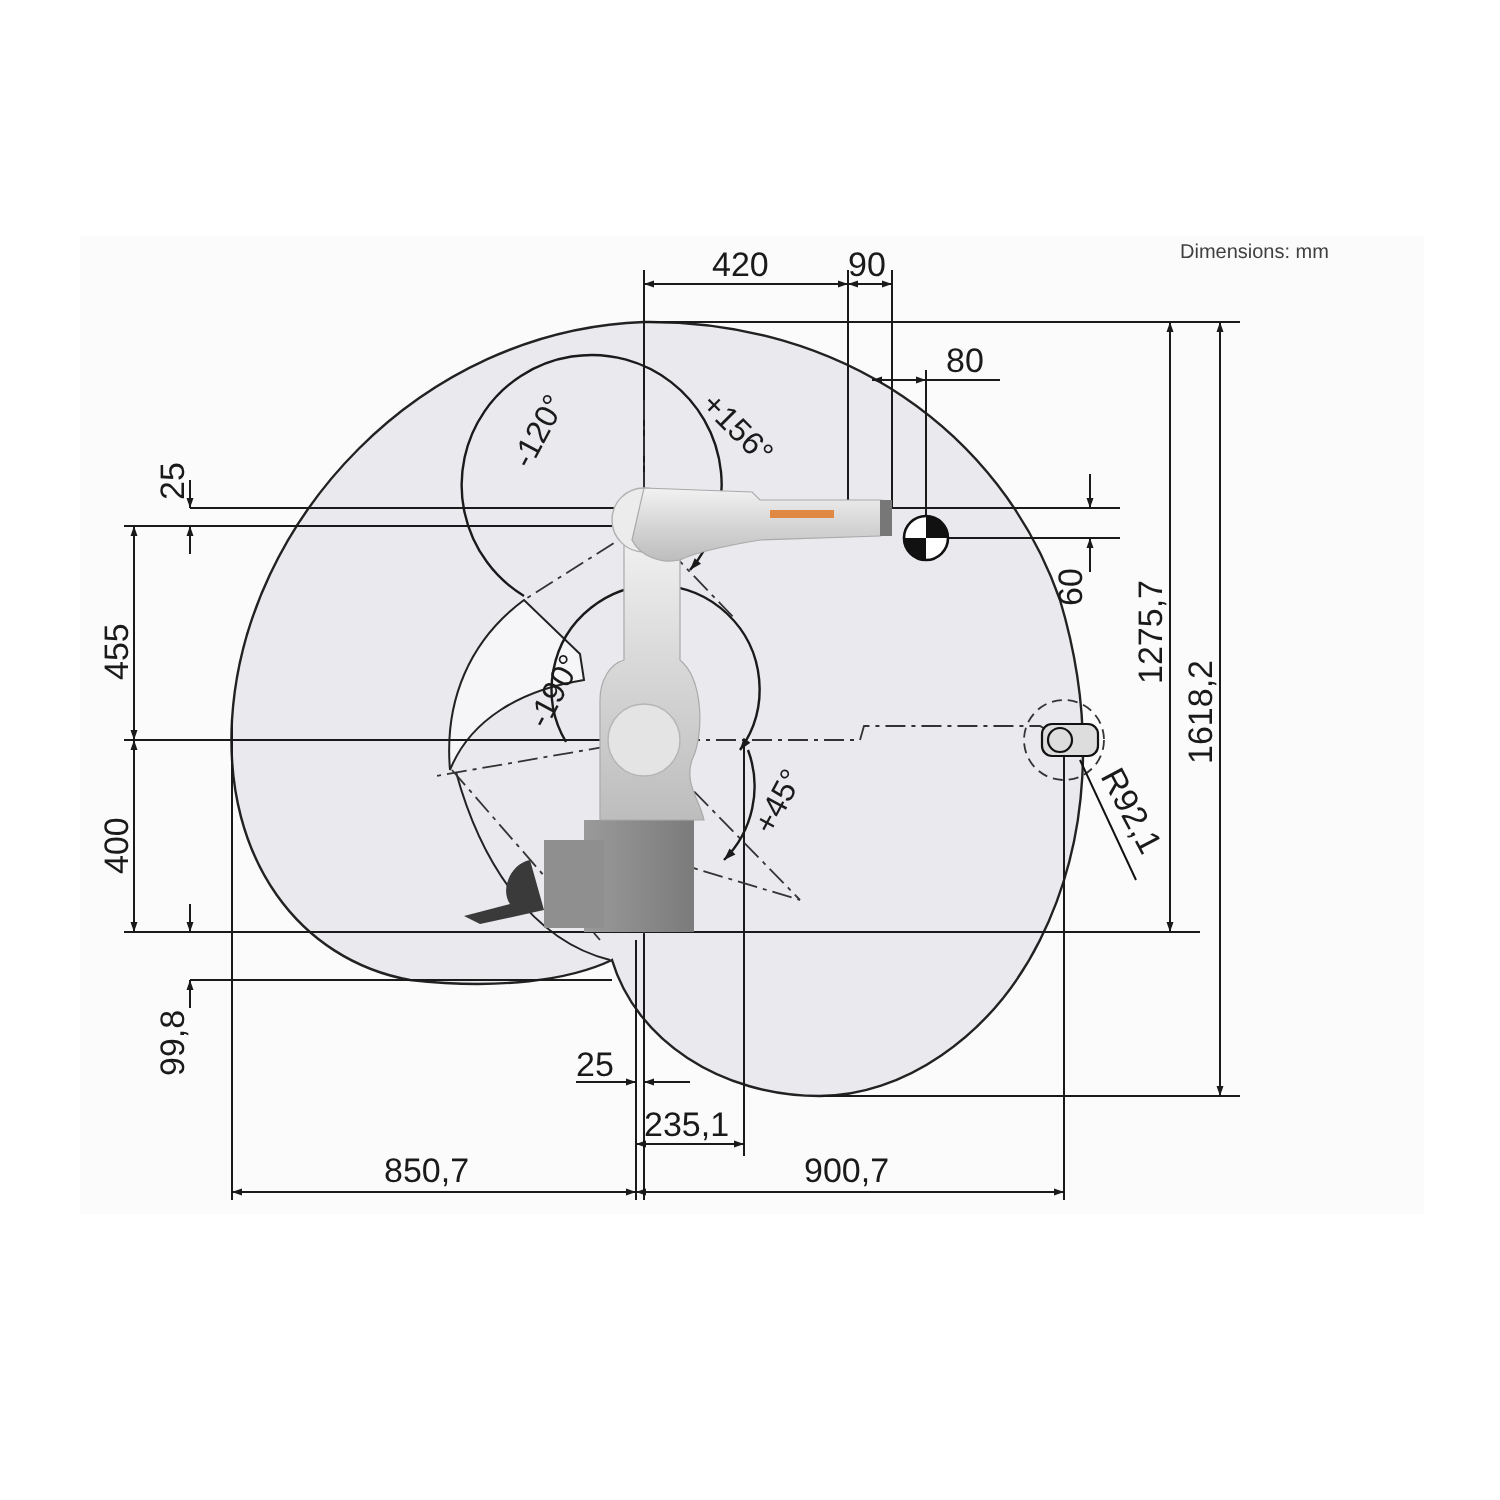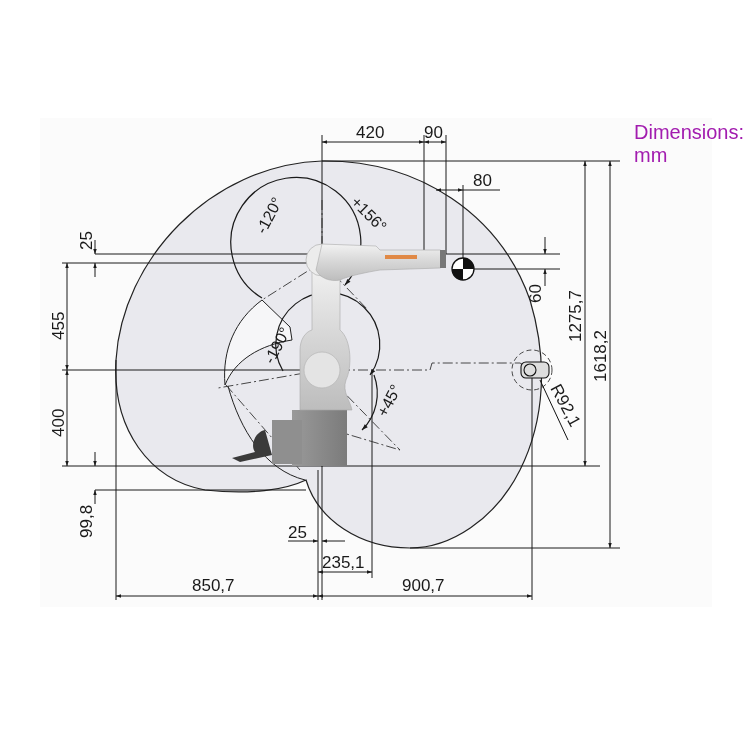--- a/index.html
+++ b/index.html
@@ -1,21 +1,21 @@
 <!DOCTYPE html>
 <html><head>
 <meta charset="utf-8">
 <style>
   html, body { margin: 0; padding: 0; background: #ffffff; }
   body { width: 750px; height: 750px; position: relative; overflow: hidden; font-family: "Liberation Sans", sans-serif; }
   .panel { position: absolute; left: 40px; top: 118px; width: 672px; height: 489px; background: #fbfbfb; }
   svg.drawing { position: absolute; left: 0; top: 0; width: 750px; height: 750px; }
   .dim-text { font-family: "Liberation Sans", sans-serif; font-size: 17px; fill: #1a1a1a; }
   .ang-text { font-family: "Liberation Sans", sans-serif; font-size: 16px; fill: #1a1a1a; }
-  .units { position: absolute; left: 590px; top: 121px; font-size: 20px; color: #a21caf; font-family: "Liberation Sans", sans-serif; margin-left: 44px; }
+  .units { position: absolute; left: 590px; top: 121px; font-size: 10px; color: #404040; font-family: "Liberation Sans", sans-serif; }
 </style>
 </head>
 <body>
 
 <div class="panel"></div>
 <div class="units">Dimensions: mm</div>
 
 <svg class="drawing" viewBox="0 0 750 750" xmlns="http://www.w3.org/2000/svg">
   <defs>
     <marker id="arr" viewBox="0 0 10 10" refX="10" refY="5" markerWidth="7" markerHeight="5" orient="auto-start-reverse">

